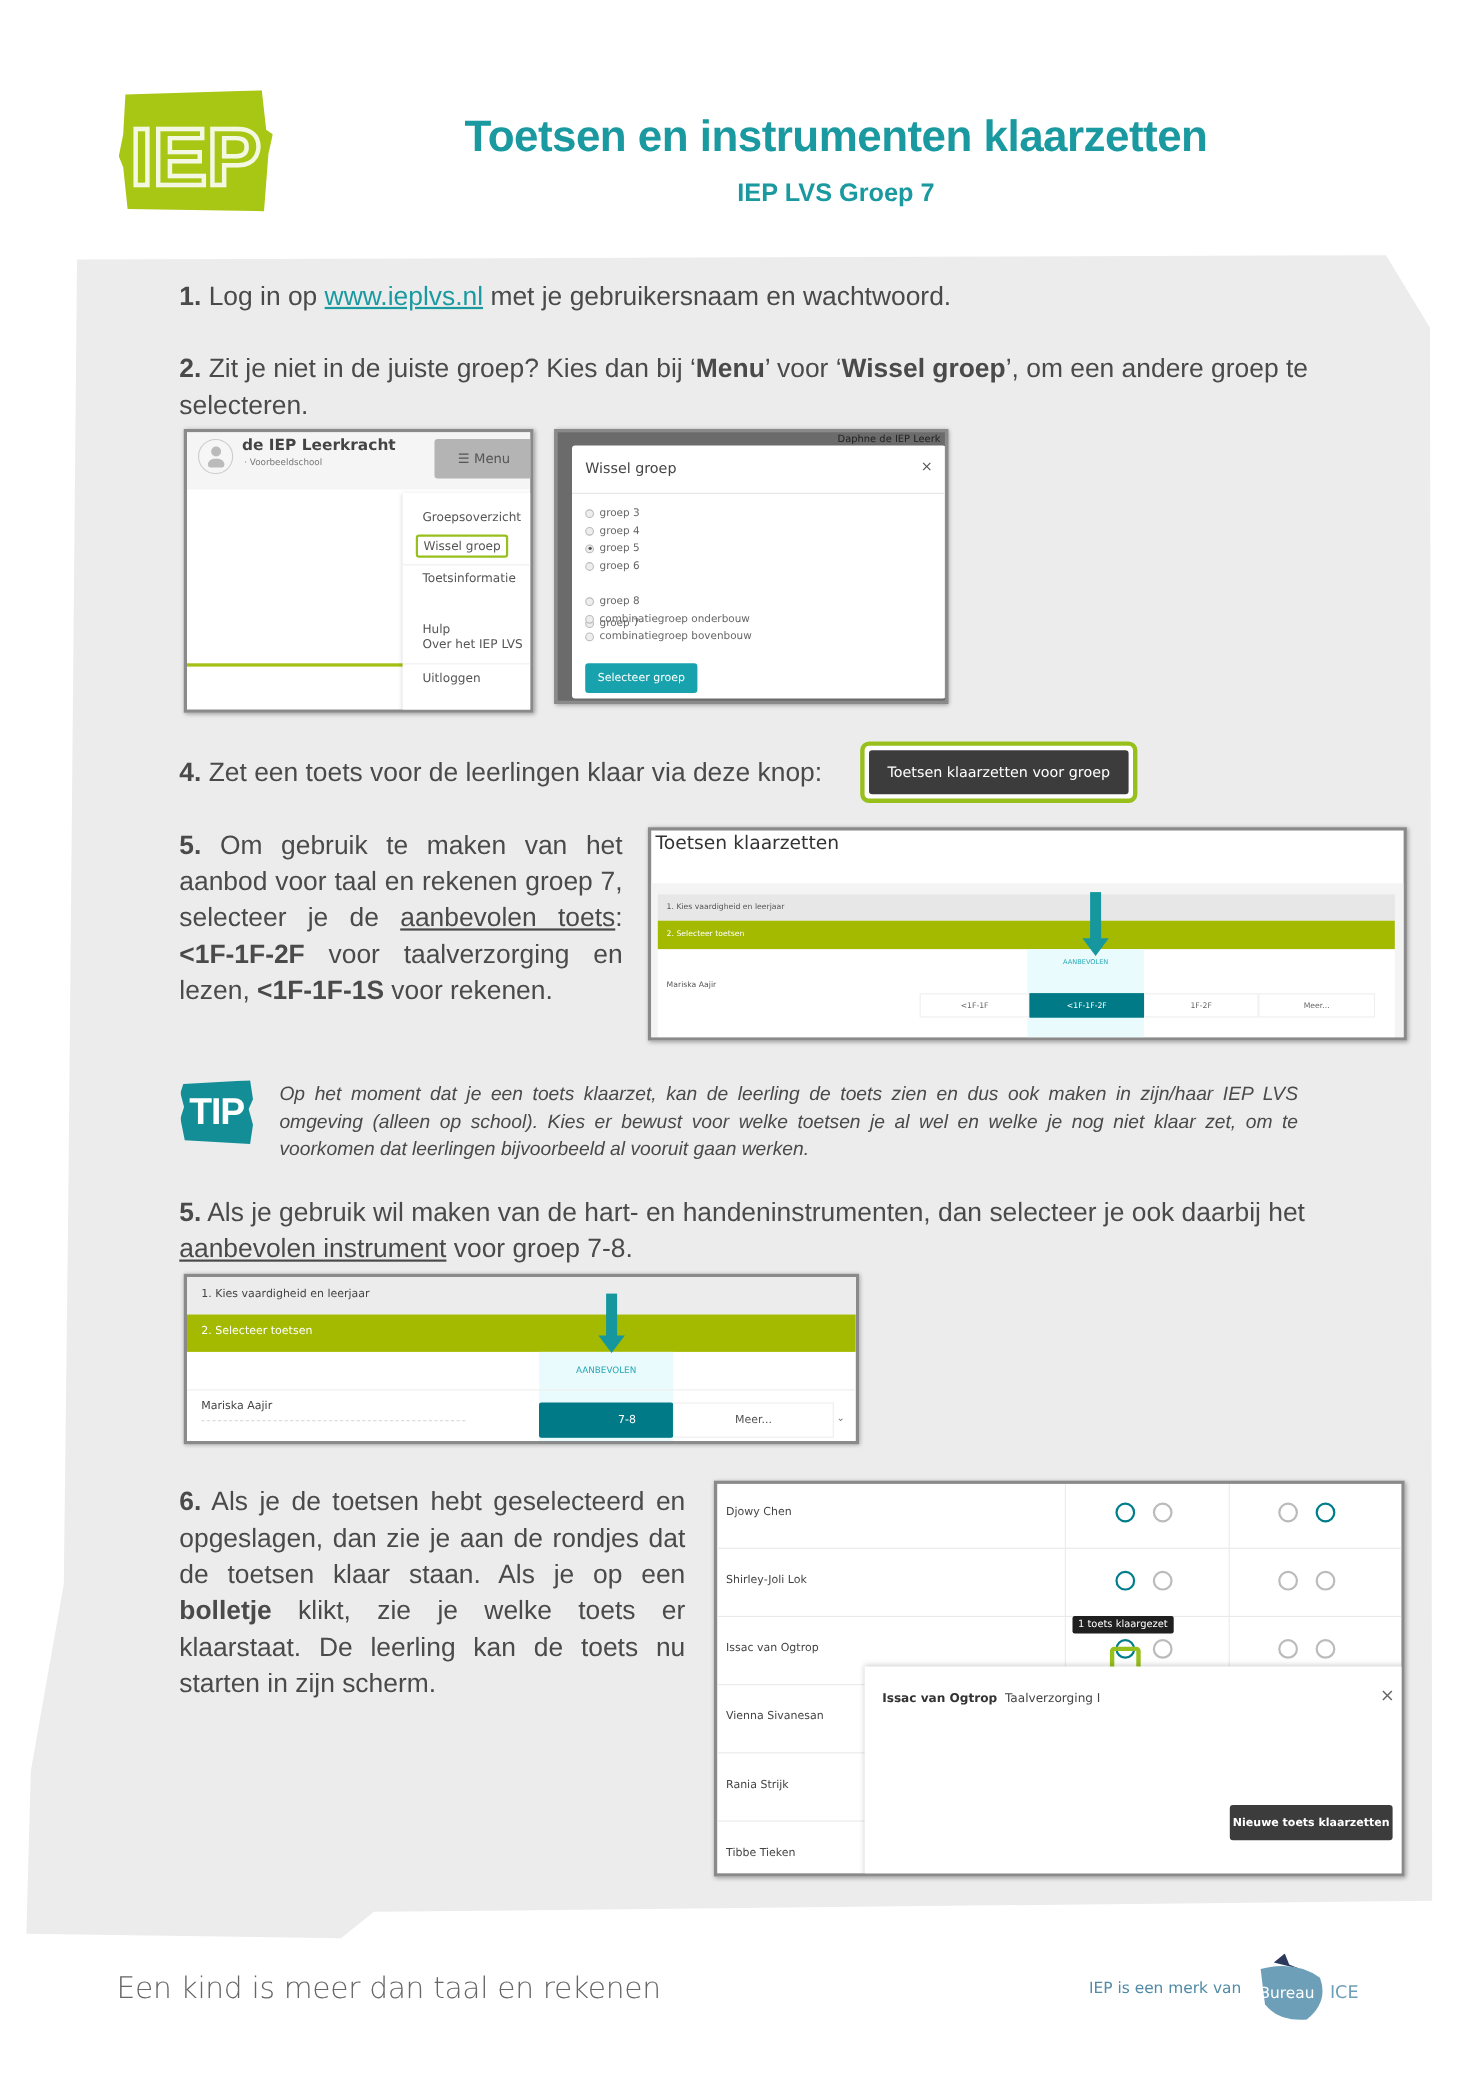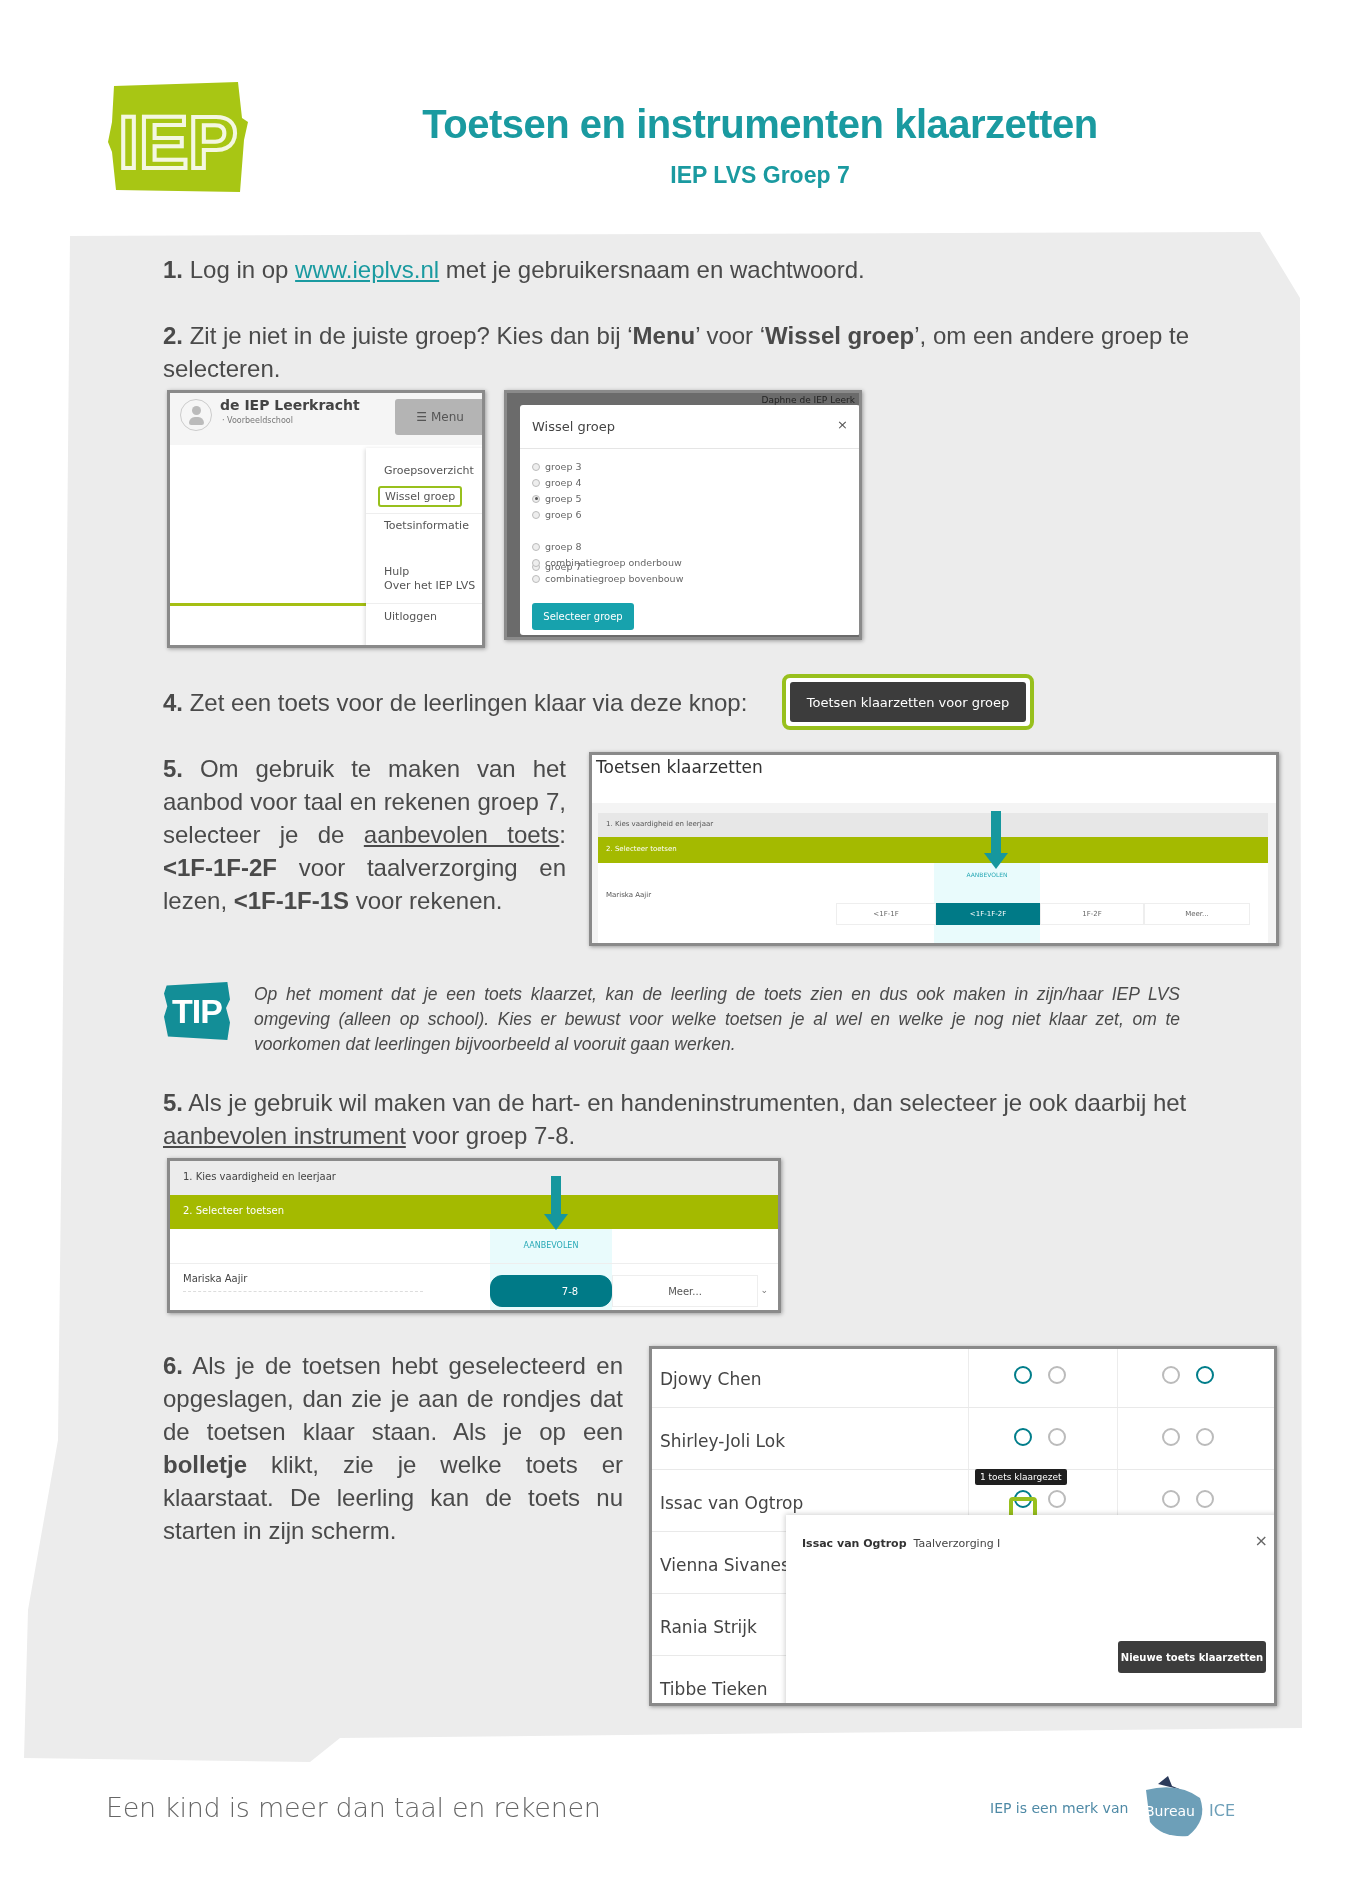--- a/index.html
+++ b/index.html
@@ -77,28 +77,28 @@
   
   .s4 { left: 167px; top: 1158px; width: 614px; height: 155px; background: #fff; }
   .s4 .row1 { position: absolute; left: 0; top: 0; width: 100%; height: 34px; background: #ececec; font-size: 10px; color: #444; padding: 10px 13px; }
   .s4 .row2 { position: absolute; left: 0; top: 34px; width: 100%; height: 34px; background: #a4ba00; font-size: 10px; color: #fff; padding: 10px 13px; }
   .s4 .rec { position: absolute; left: 320px; top: 68px; width: 122px; height: 90px; background: #e9fbfc; }
   .s4 .recl { position: absolute; left: 320px; top: 80px; width: 122px; text-align: center; font-size: 8px; color: #29a9b6; }
   .s4 .sep { position: absolute; left: 0; top: 102px; width: 100%; height: 1px; background: #eee; }
   .s4 .stud { position: absolute; left: 13px; top: 112px; font-size: 10px; color: #444; }
   .s4 .dots { position: absolute; left: 13px; top: 130px; width: 240px; border-top: 1px dashed #ddd; }
   .s4 .opt { position: absolute; top: 114px; height: 32px; font-size: 10px; color: #555; display: flex; align-items: center; justify-content: center; background: #fff; border: 1px solid #eee; }
-  .s4 .opt.sel { background: #007a87; color: #fff; border-color: #007a87; border-radius: 12px; padding-left: 38px; }
+  .s4 .opt.sel { background: #007a87; color: #fff; border-color: #007a87; border-radius: 2px; padding-left: 38px; }
   .s4 .chev { position: absolute; right: 10px; top: 124px; font-size: 9px; color: #777; }
 
   
   .s5 { left: 649px; top: 1346px; width: 628px; height: 360px; background: #fff; }
   .s5 .rowline { position: absolute; left: 0; width: 100%; height: 1px; background: #e9e9e9; }
   .s5 .colline { position: absolute; top: 0; width: 1px; height: 100%; background: #ececec; }
-  .s5 .name { position: absolute; left: 8px; font-size: 17px; color: #444; }
+  .s5 .name { position: absolute; left: 8px; font-size: 10px; color: #444; }
   .s5 .circ { position: absolute; width: 18px; height: 18px; border-radius: 50%; border: 2px solid #bbb; background: #fff; }
   .s5 .circ.on { border-color: #007d8a; }
   .s5 .hlbox { position: absolute; left: 357px; top: 148px; width: 28px; height: 28px; border: 4px solid #98c01d; border-radius: 4px; }
   .s5 .tooltip { position: absolute; left: 323px; top: 120px; padding: 3px 5px; background: #1f1f1f; color: #fff; font-size: 9px; border-radius: 2px; white-space: nowrap; }
   .s5 .popup { position: absolute; left: 134px; top: 166px; width: 494px; height: 194px; background: #fff; box-shadow: -1px -1px 5px rgba(0,0,0,0.18); }
   .s5 .ptitle { position: absolute; left: 16px; top: 22px; font-size: 11px; color: #444; }
   .s5 .ptitle b { color: #333; }
   .s5 .pclose { position: absolute; right: 12px; top: 16px; font-size: 16px; color: #666; }
   .s5 .pcard { position: absolute; left: 16px; top: 52px; width: 457px; height: 58px; background: #f9f9f9; border: 1px solid #eee; border-radius: 3px; }
   .s5 .pcirc { position: absolute; left: 10px; top: 12px; width: 18px; height: 18px; border-radius: 50%; border: 2px solid #007d8a; }

